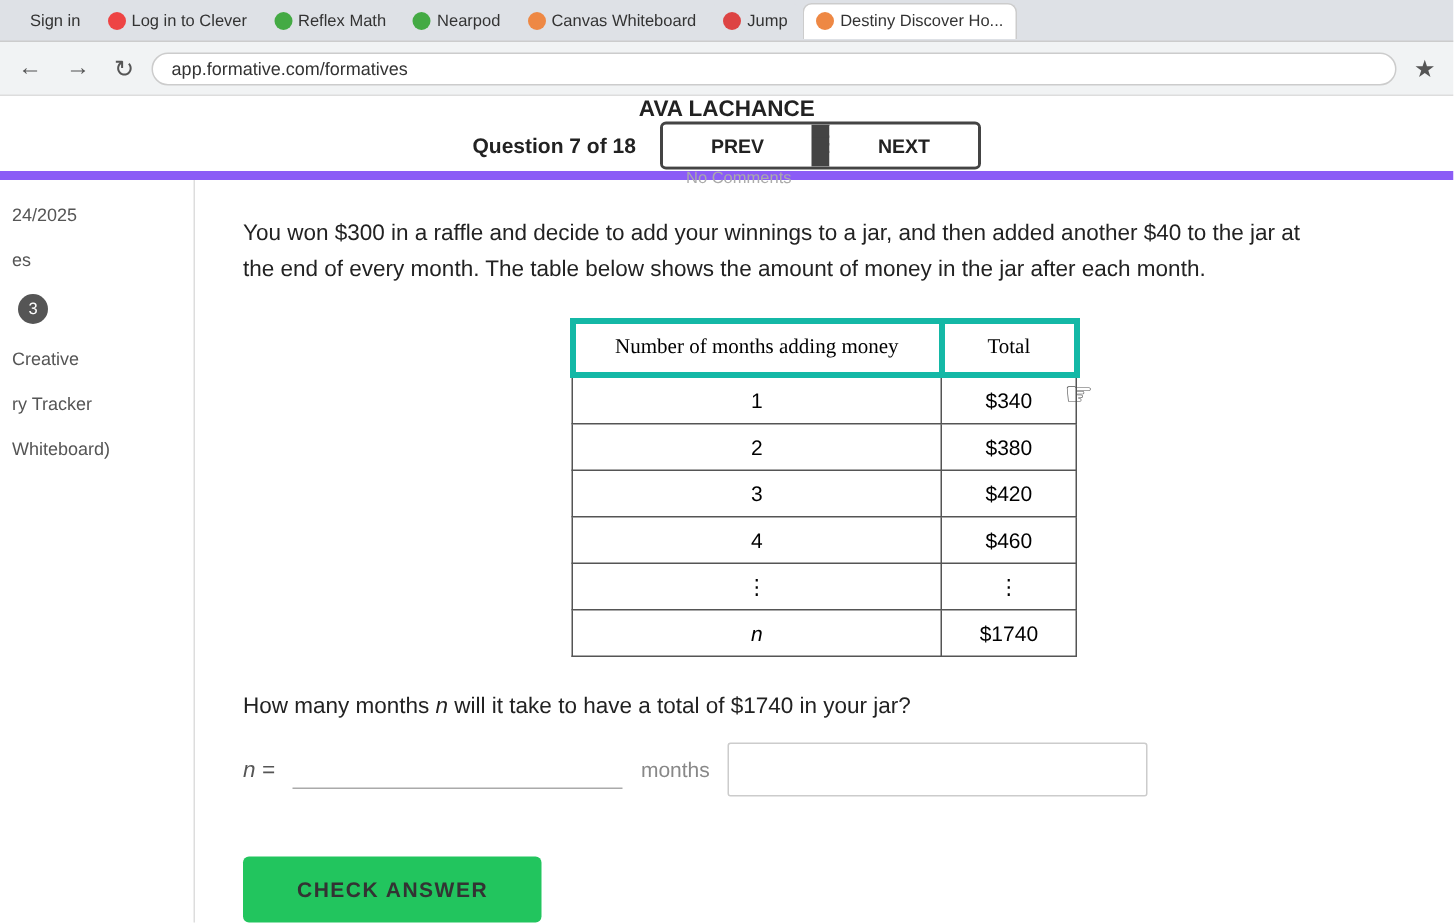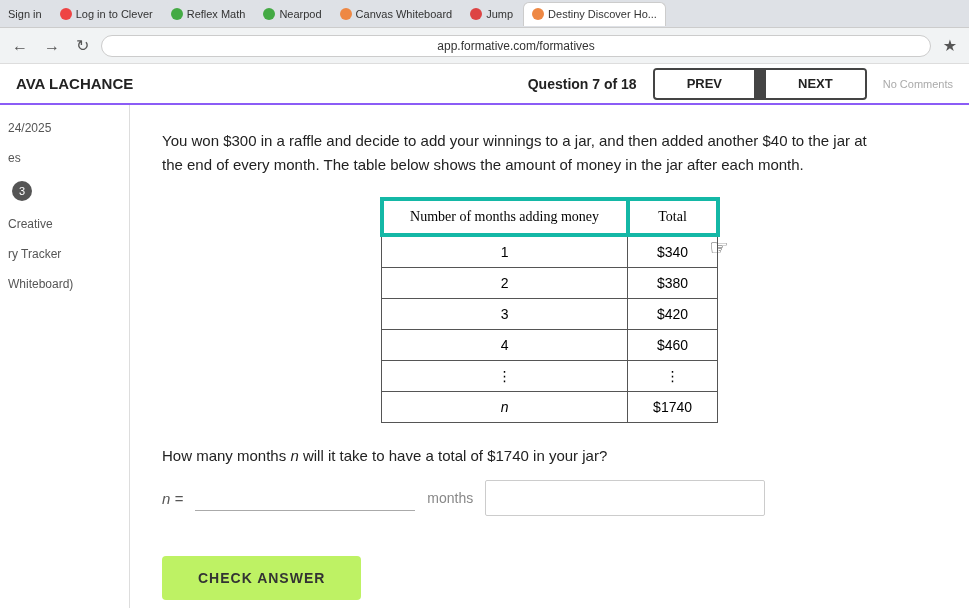--- a/index.html
+++ b/index.html
@@ -4,21 +4,21 @@
   <style>
     * { box-sizing: border-box; margin: 0; padding: 0; }
     body { font-family: Arial, sans-serif; font-size: 14px; background: #fff; width: 969px; height: 615px; overflow: hidden; }
 
     
     .tab-bar {
       display: flex;
       align-items: center;
       background: #dee1e6;
       height: 28px;
-      padding: 0 0;
+      padding: 0 12px;
       gap: 2px;
       font-size: 11px;
       border-bottom: 1px solid #ccc;
     }
     .tab-item {
       display: flex;
       align-items: center;
       gap: 4px;
       padding: 3px 8px;
       border-radius: 6px 6px 0 0;
@@ -60,31 +60,31 @@
       padding: 2px 4px;
     }
     .address-bar {
       flex: 1;
       background: #fff;
       border: 1px solid #ccc;
       border-radius: 14px;
       padding: 3px 12px;
       font-size: 12px;
       color: #333;
-      text-align: center;
     }
 
     
     .question-header {
       display: flex;
       align-items: center;
       background: #fff;
-      border-bottom: 2px solid #8b5cf6;
-      height: 41px;
+      border-bottom: 6px solid #8b5cf6;
+      height: 56px;
       padding: 0 16px;
+      flex-direction: column;
     }
     .student-name {
       font-weight: bold;
       font-size: 15px;
       flex: 1;
       color: #222;
     }
     .question-nav {
       display: flex;
       align-items: center;
@@ -243,21 +243,21 @@
       font-size: 15px;
       color: #222;
       margin-bottom: 16px;
     }
     .followup-text em {
       font-style: italic;
     }
 
     
     .check-answer-btn {
-      background: #bef264;
+      background: #22c55e;
       border: none;
       border-radius: 4px;
       padding: 14px 36px;
       font-size: 14px;
       font-weight: bold;
       letter-spacing: 1px;
       cursor: pointer;
       color: #333;
       margin-top: 12px;
     }

